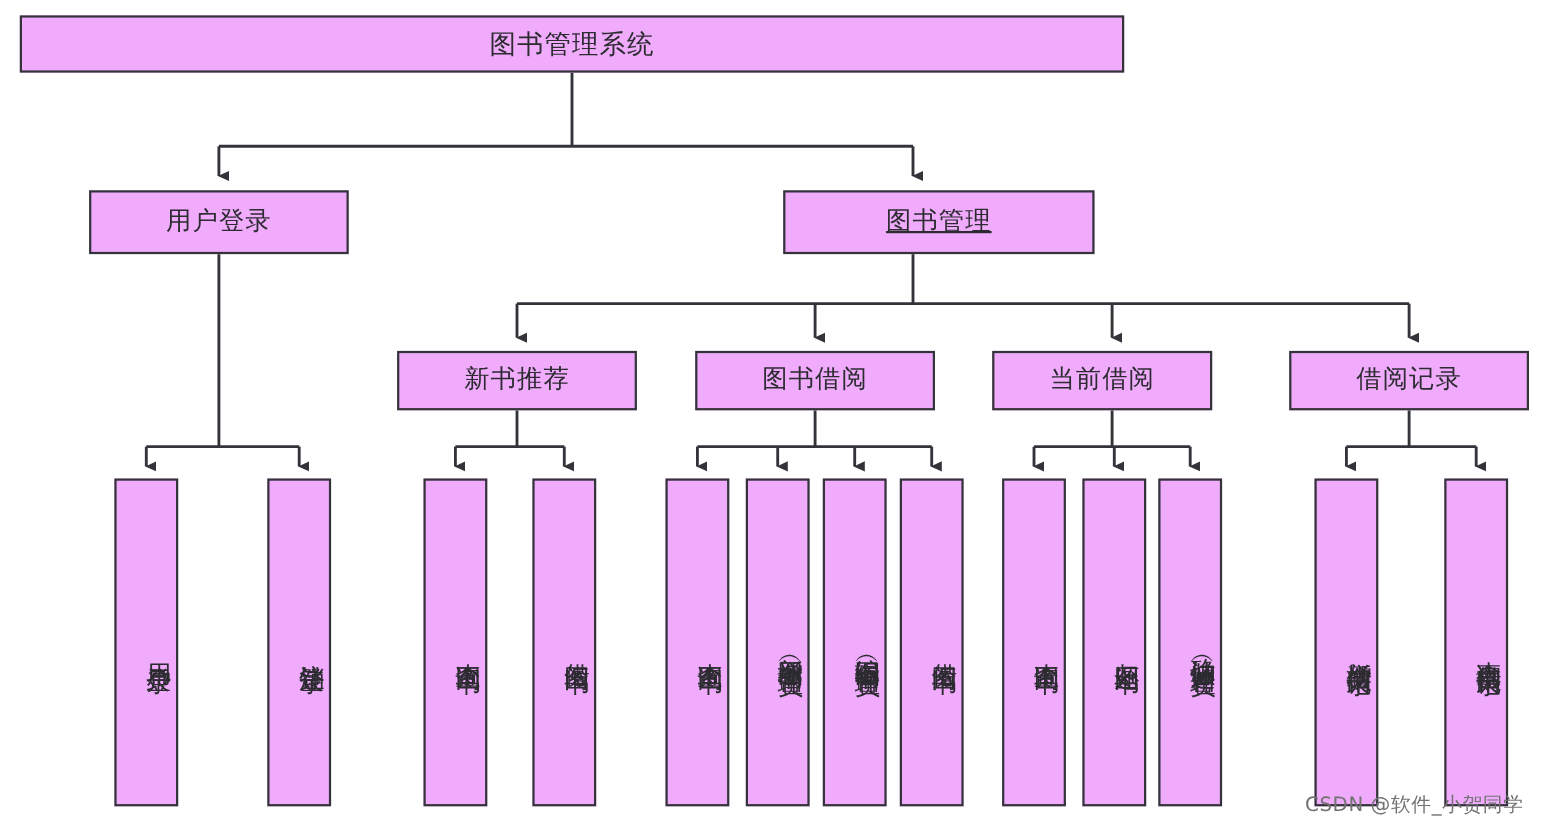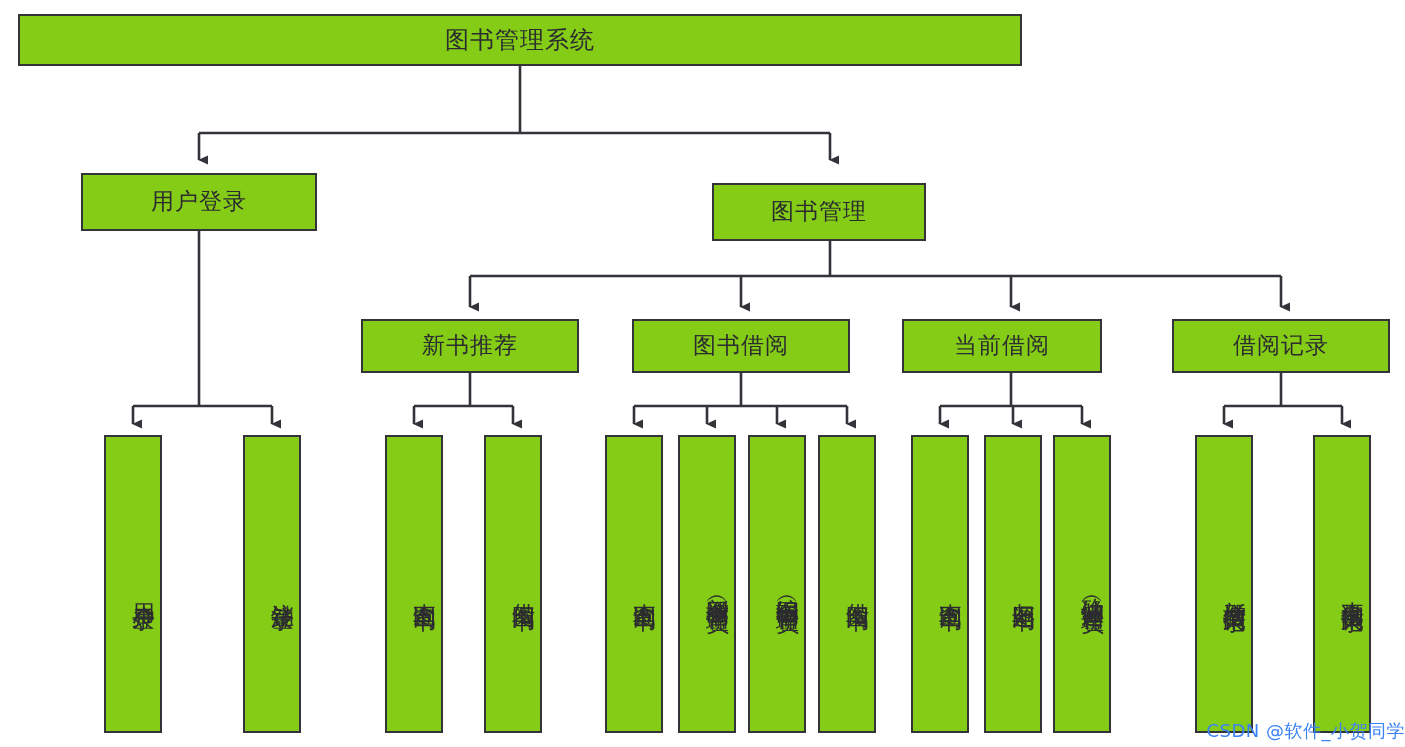--- a/index.html
+++ b/index.html
@@ -22,21 +22,21 @@
     position: absolute;
     left: 0;
     top: 0;
     width: 1405px;
     height: 747px;
     pointer-events: none;
   }
   .node {
     position: absolute;
     box-sizing: border-box;
-    background: #84cc16;
+    background: #f0abfc;
     border: 2px solid #33333a;
     display: flex;
     align-items: center;
     justify-content: center;
     color: #2b2b30;
     z-index: 3;
   }
   .node.horiz {
     font-size: 23px;
     letter-spacing: 1px;
@@ -55,24 +55,24 @@
     writing-mode: vertical-rl;
     text-orientation: upright;
     white-space: normal;
     text-align: left;
   }
   .node.root {
     font-size: 24px;
   }
   .watermark {
     position: absolute;
-    right: 0;
+    right: 20px;
     bottom: 4px;
     font-size: 18px;
-    color: #3b82f6;
+    color: #737373;
     letter-spacing: 0.5px;
     z-index: 5;
     white-space: nowrap;
   }
 </style>
 </head>
 <body>
 
 <div id="canvas">
 
@@ -129,21 +129,21 @@
     </g>
   </svg>
 
   <div class="node horiz root" style="left:18px; top:14px; width:1004px; height:52px;">
     <span>图书管理系统</span>
   </div>
 
   <div class="node horiz" style="left:81px; top:173px; width:236px; height:58px;">
     <span>用户登录</span>
   </div>
-  <div class="node horiz" style="left:712px; top:183px; width:214px; height:58px;">
+  <div class="node horiz" style="left:712px; top:173px; width:283px; height:58px;text-decoration:underline;">
     <span>图书管理</span>
   </div>
 
   <div class="node horiz" style="left:632px; top:319px; width:218px; height:54px;">
     <span>图书借阅</span>
   </div>
   <div class="node horiz" style="left:361px; top:319px; width:218px; height:54px;">
     <span>新书推荐</span>
   </div>
   <div class="node horiz" style="left:902px; top:319px; width:200px; height:54px;">

